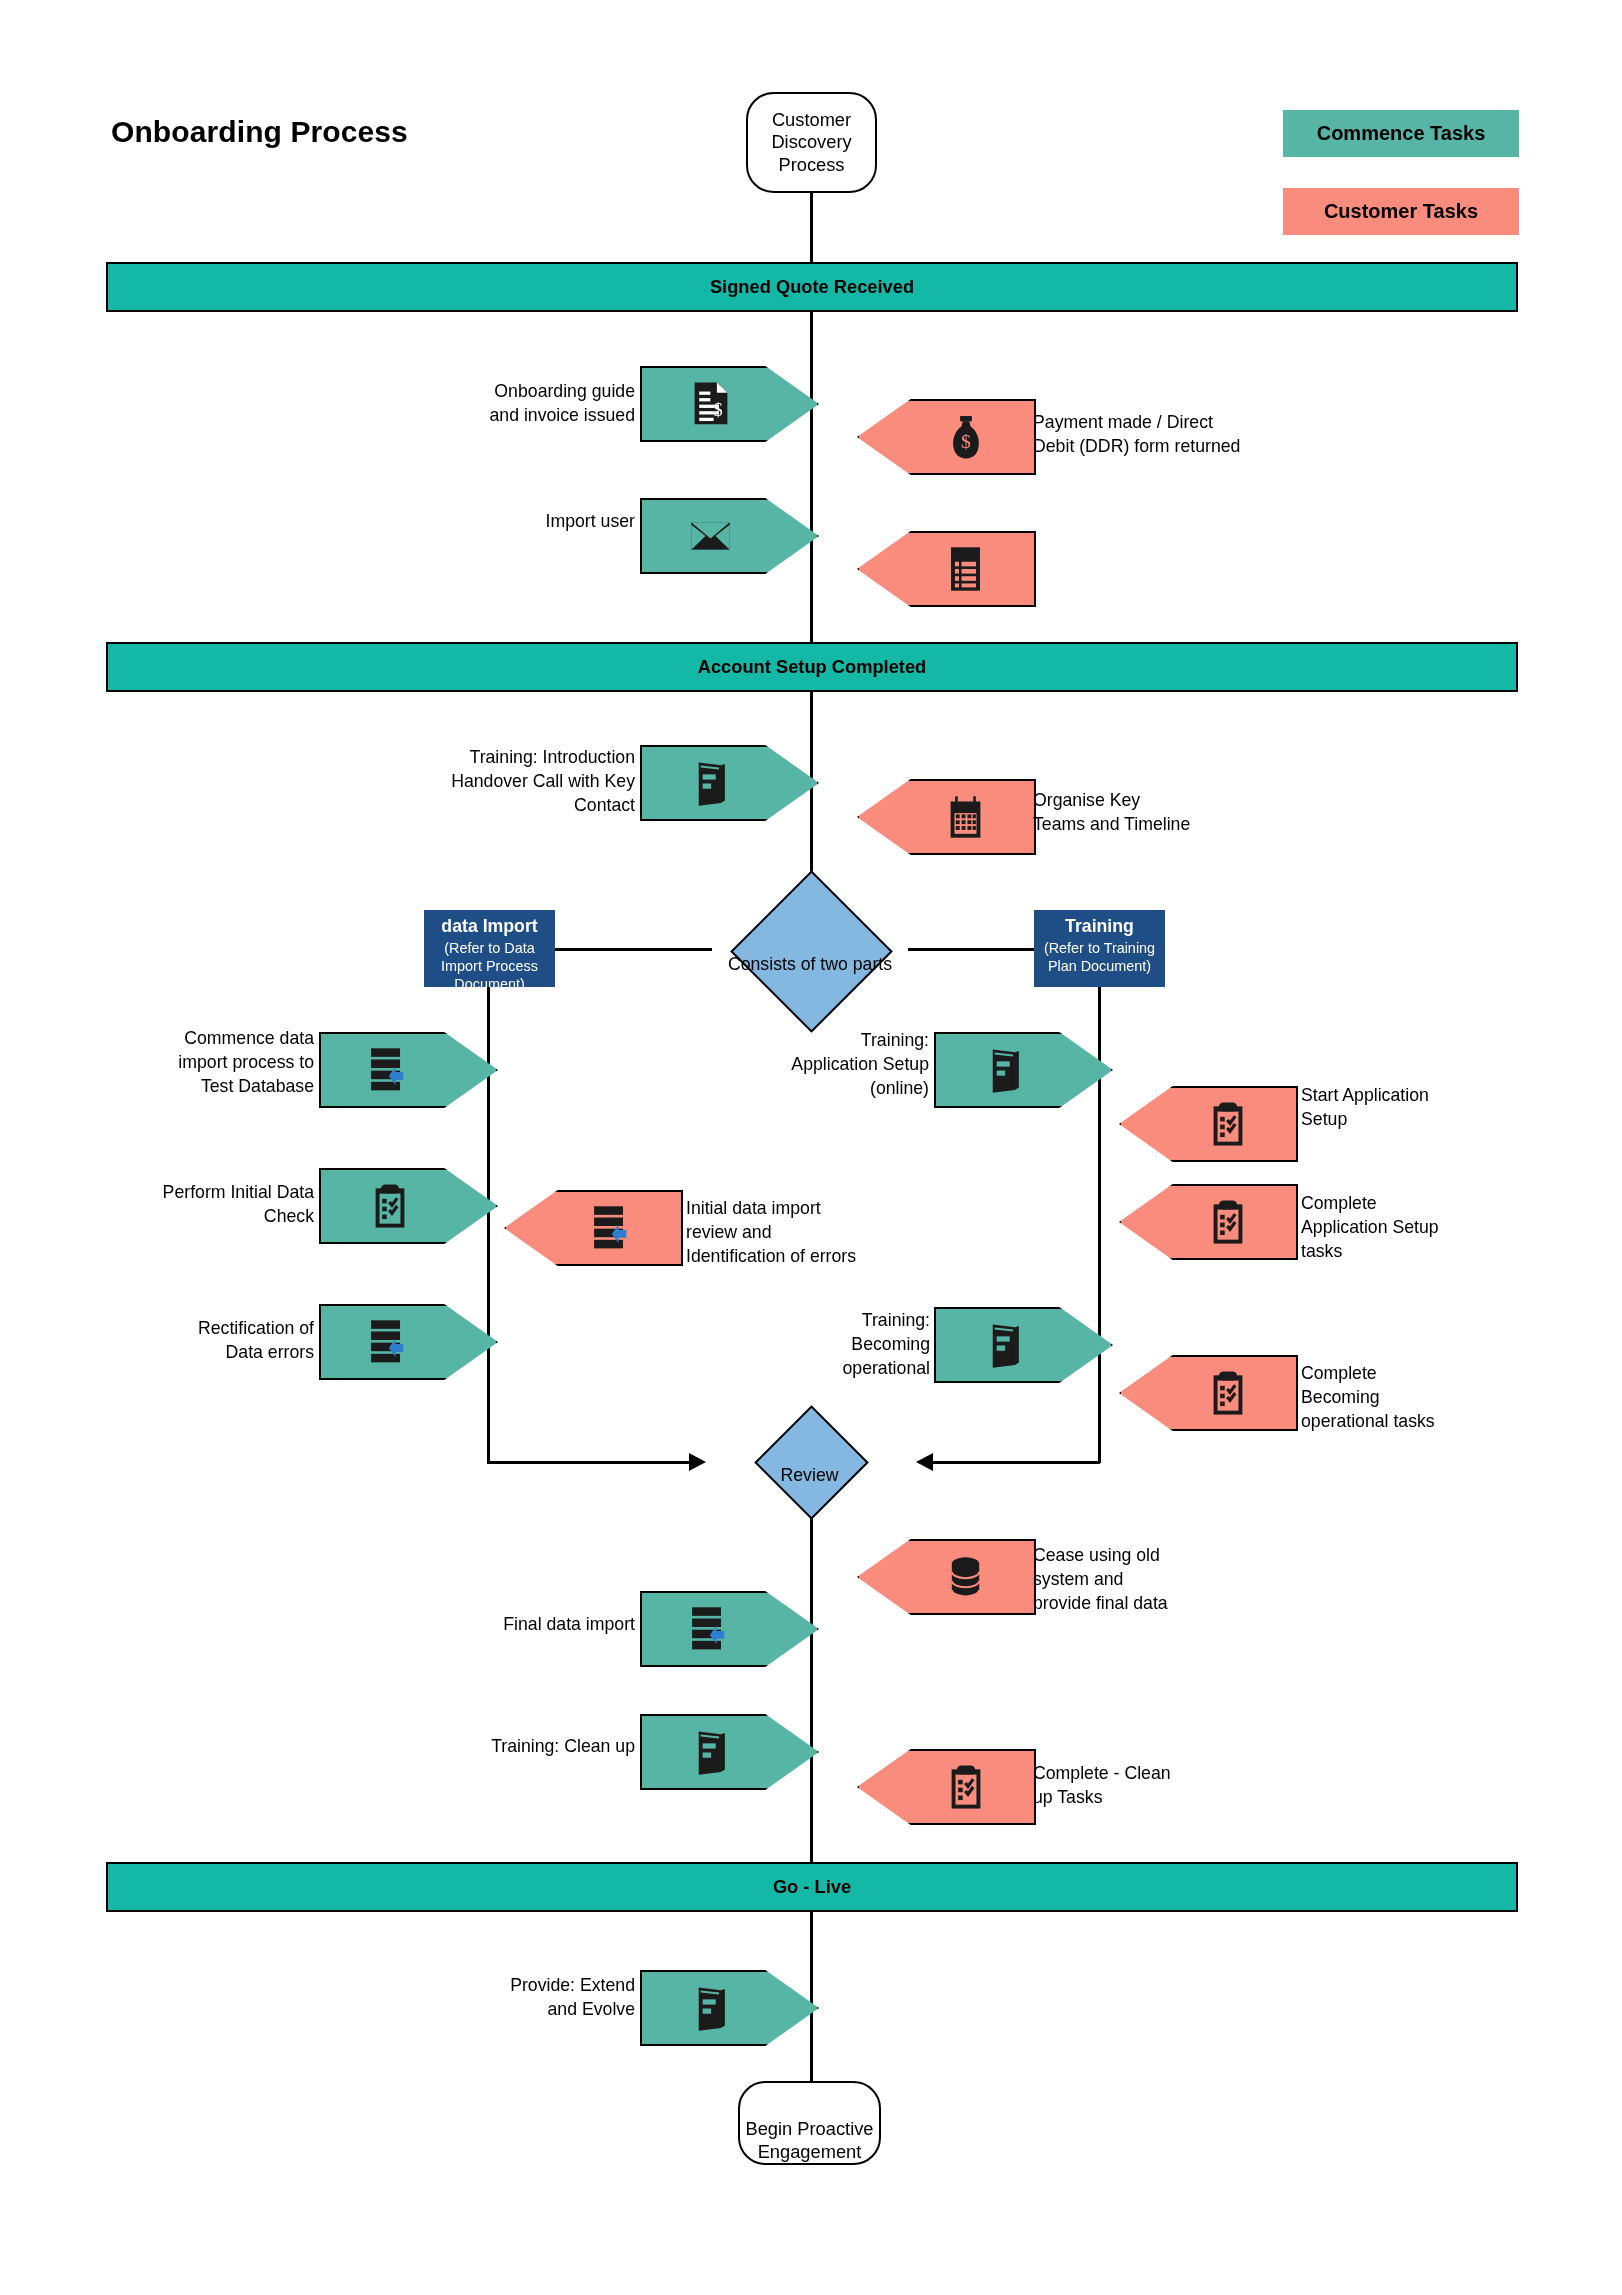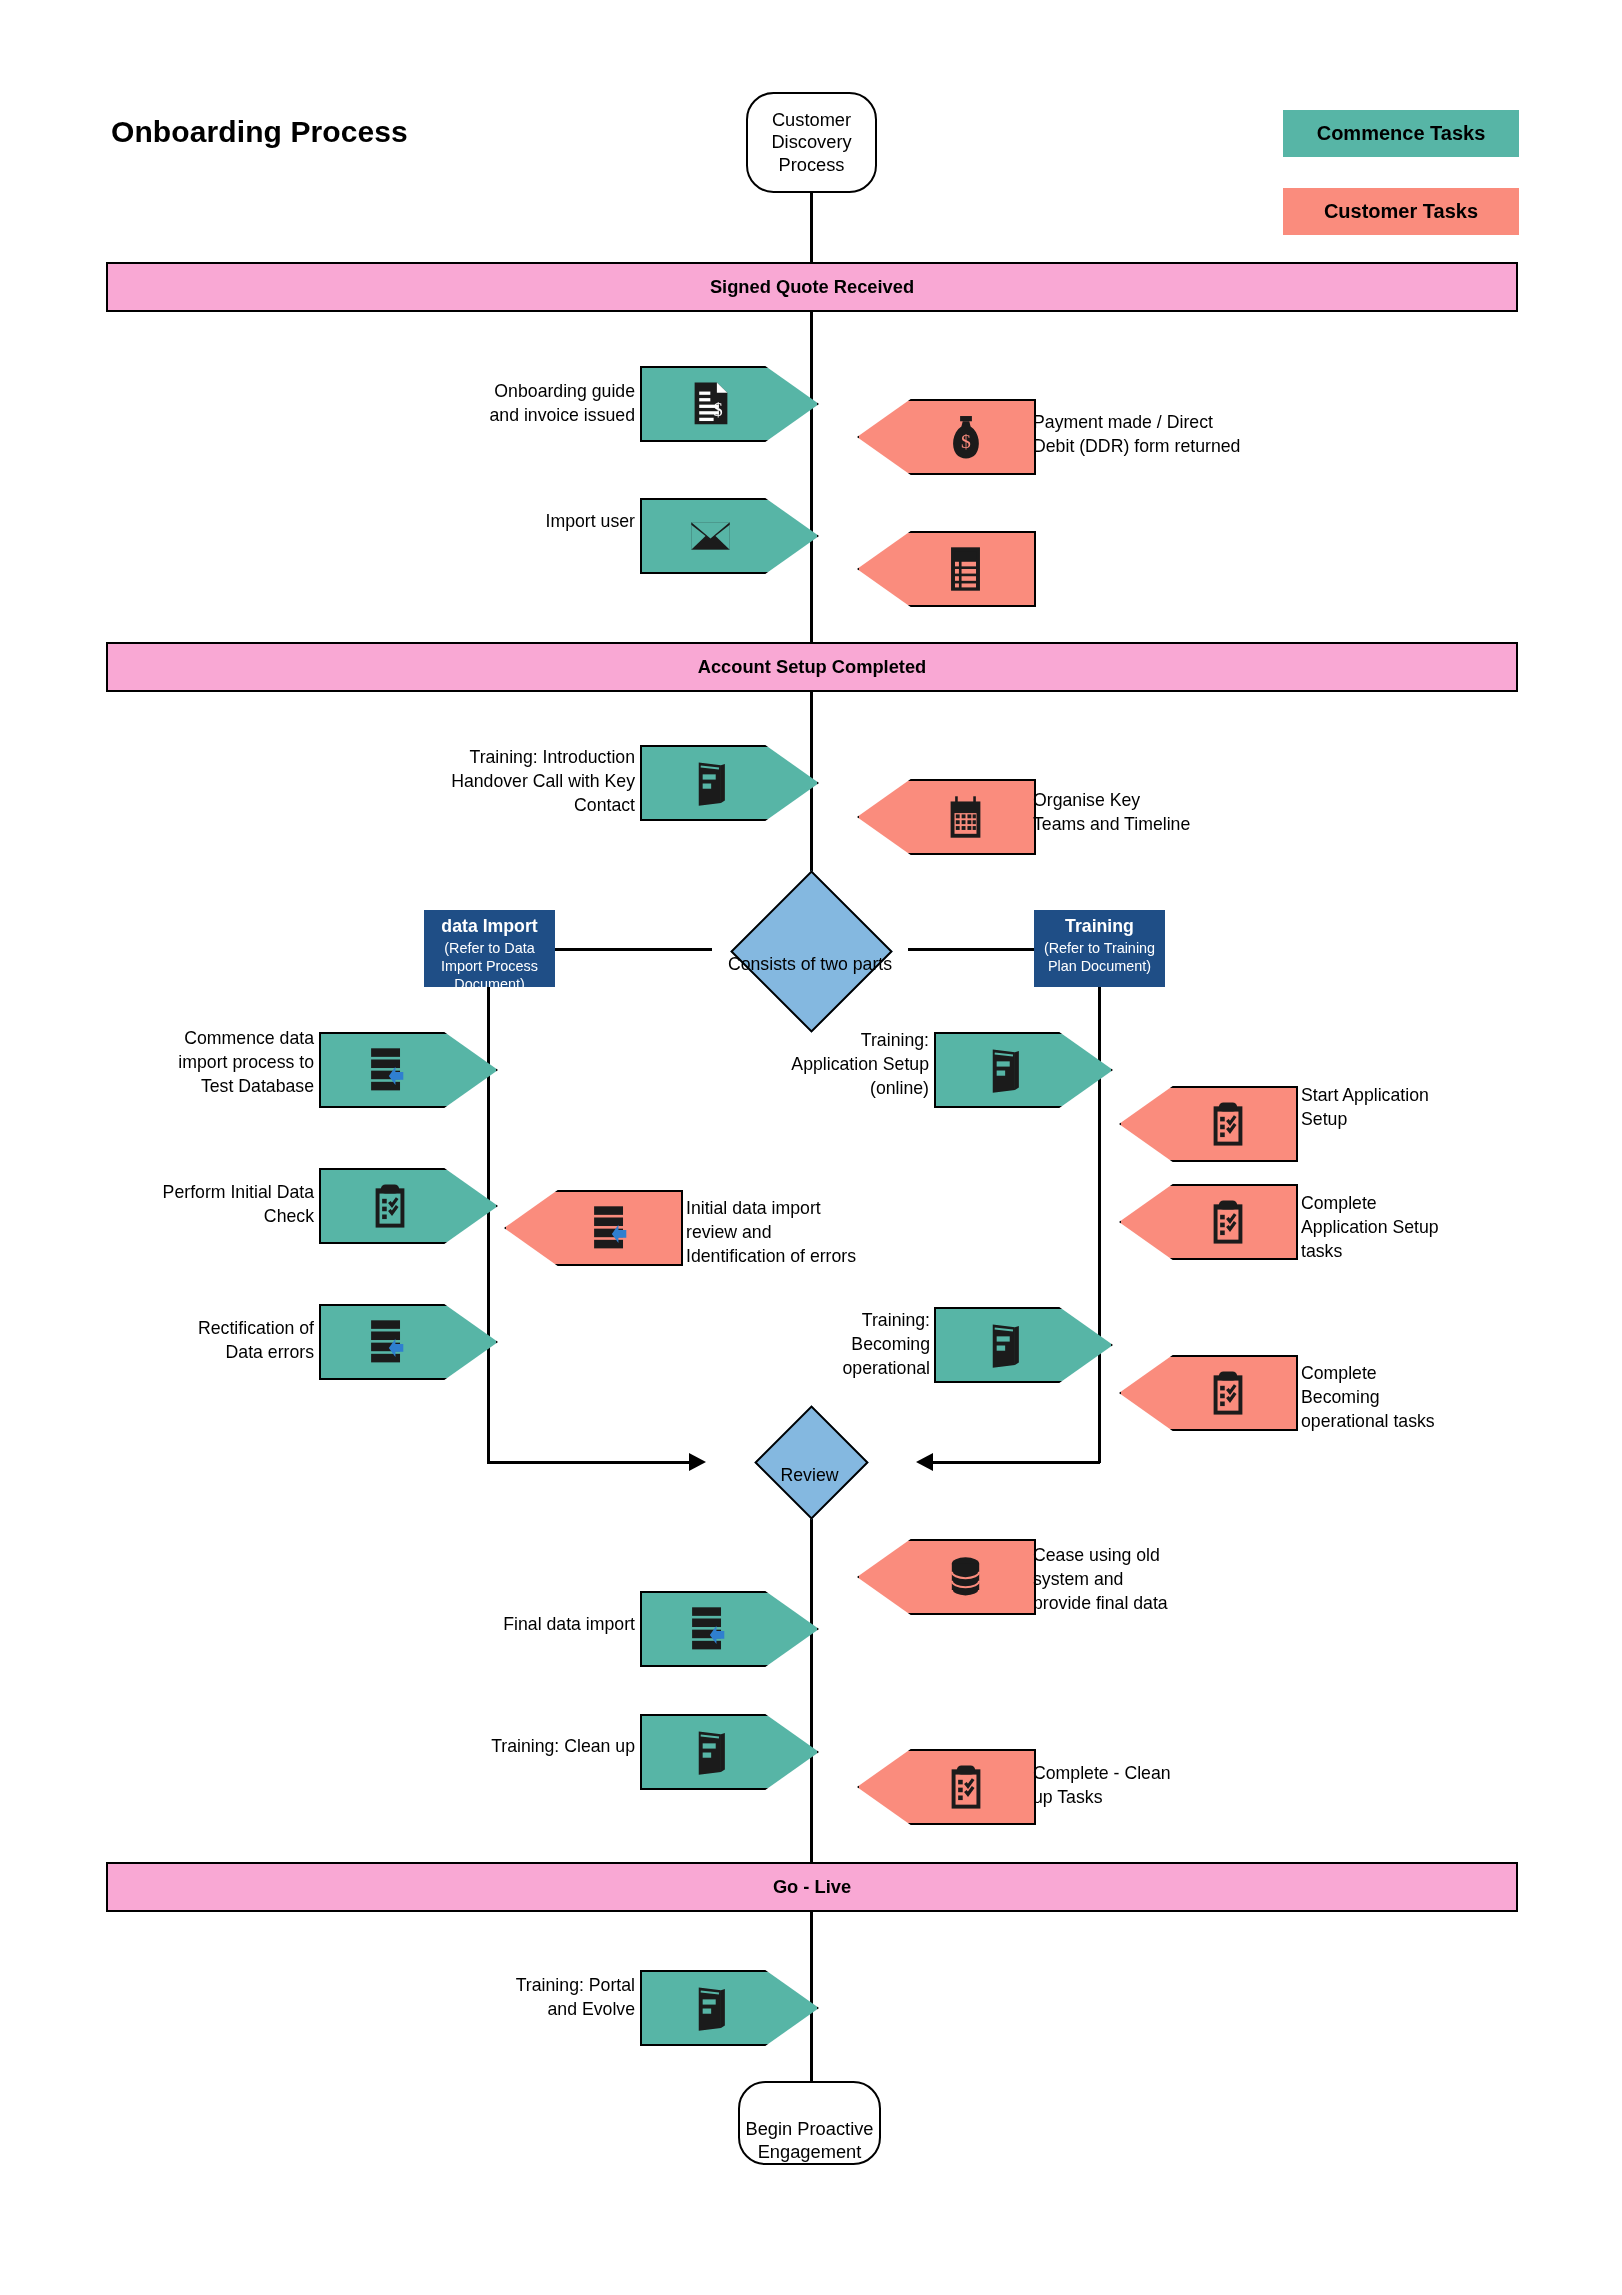--- a/index.html
+++ b/index.html
@@ -59,21 +59,21 @@
     box-sizing: border-box;
   }
   #node-start { left: 746px; top: 92px; width: 131px; height: 101px; }
   #node-end   { left: 738px; top: 2081px; width: 143px; height: 84px; align-items: flex-end; }
 
   
   .milestone {
     left: 106px;
     width: 1412px;
     height: 50px;
-    background: #f9a8d4;
+    background: #14b8a6;
     border: 2.6px solid #000000;
     box-sizing: border-box;
     display: flex;
     align-items: center;
     justify-content: center;
     font-size: 18.3px;
     font-weight: bold;
     color: #000000;
   }
   #milestone-0 { top: 262px; }
@@ -561,21 +561,21 @@
       </svg>
     </span>
   </div>
   <div class="abs label-right-of task-label" style="left:1033px; top:1762px; width:183px;">Complete - Clean
 up Tasks</div>
 
   <div class="abs milestone" id="milestone-2">
     <span>Go - Live</span>
   </div>
 
-  <div class="abs label-left-of task-label" style="left:406px; top:1974px; width:229px;">Training: Portal
+  <div class="abs label-left-of task-label" style="left:406px; top:1974px; width:229px;">Provide: Extend
 and Evolve</div>
   <div class="task-shape chev-right" style="left:640px; top:1970px;">
     <span class="icon-slot">
       <svg width="37" height="47" viewBox="0 0 56 72">
         <path d="M10 4 L44 8 V66 L10 70 Z" fill="#1b1b1b"></path>
         <path d="M44 8 L50 6 V62 L44 66 Z" fill="#1b1b1b"></path>
         <rect x="16" y="22" width="20" height="8" fill="#57B5A6"></rect>
         <rect x="16" y="36" width="13" height="8" fill="#57B5A6"></rect>
         <path d="M13 10 L41 13" stroke="#57B5A6" stroke-width="3" fill="none"></path>
       </svg>

